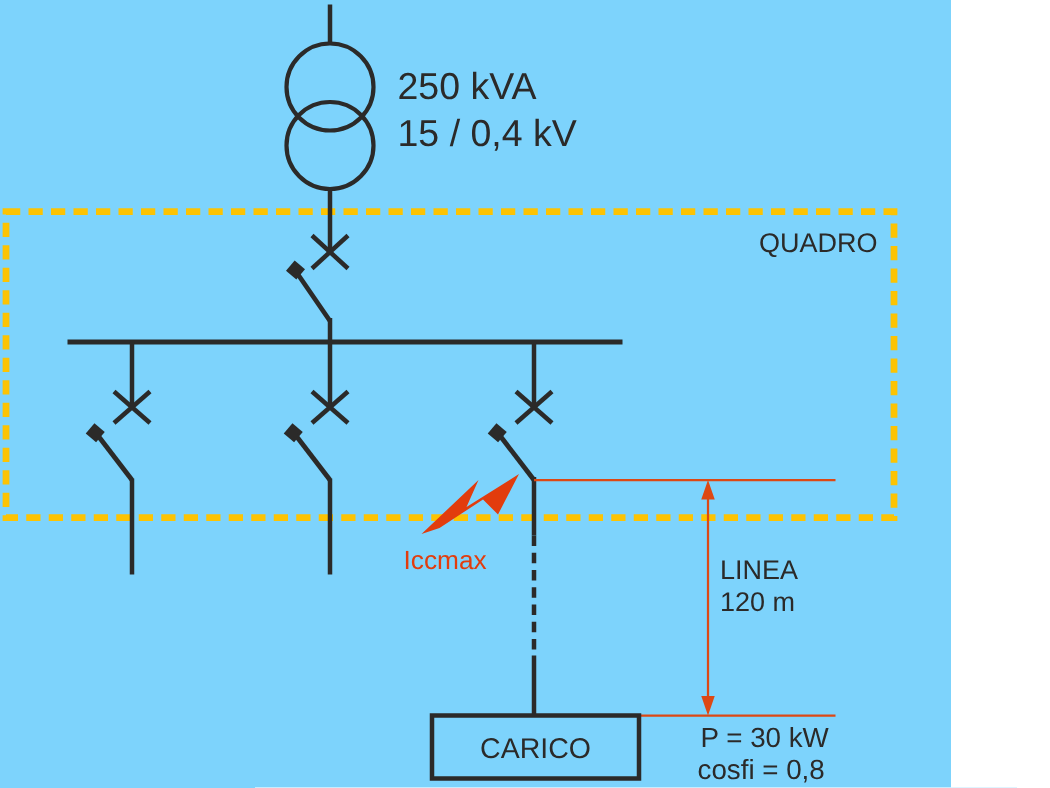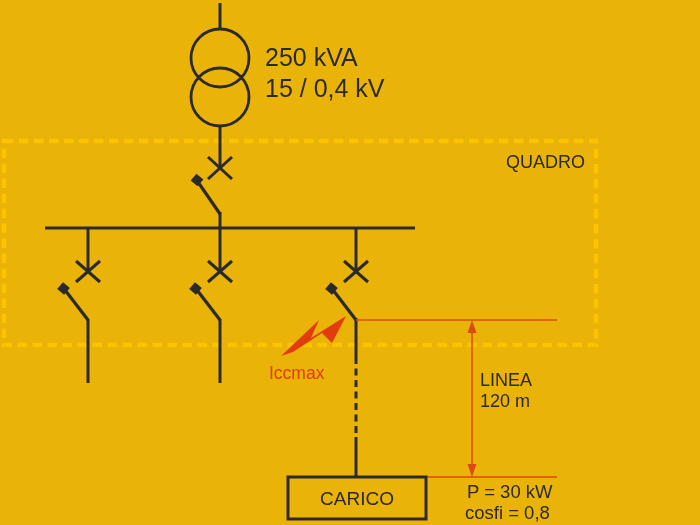--- a/index.html
+++ b/index.html
@@ -1,19 +1,19 @@
 <!DOCTYPE html>
 <html><head>
 <meta charset="utf-8">
 <style>
   html,body{margin:0;padding:0;background:#ffffff;}
   #stage{
     position:relative;
-    width:700px;height:525px;
-    background:#eab308;
+    width:634px;height:525px;
+    background:#7dd3fc;
     font-family:"Liberation Sans", sans-serif;
     overflow:hidden;
   }
   svg{display:block;}
   .blk{stroke:#2b2a29;fill:none;}
   .txt{fill:#2b2a29;font-family:"Liberation Sans", sans-serif;}
 </style>
 </head>
 <body>
 

